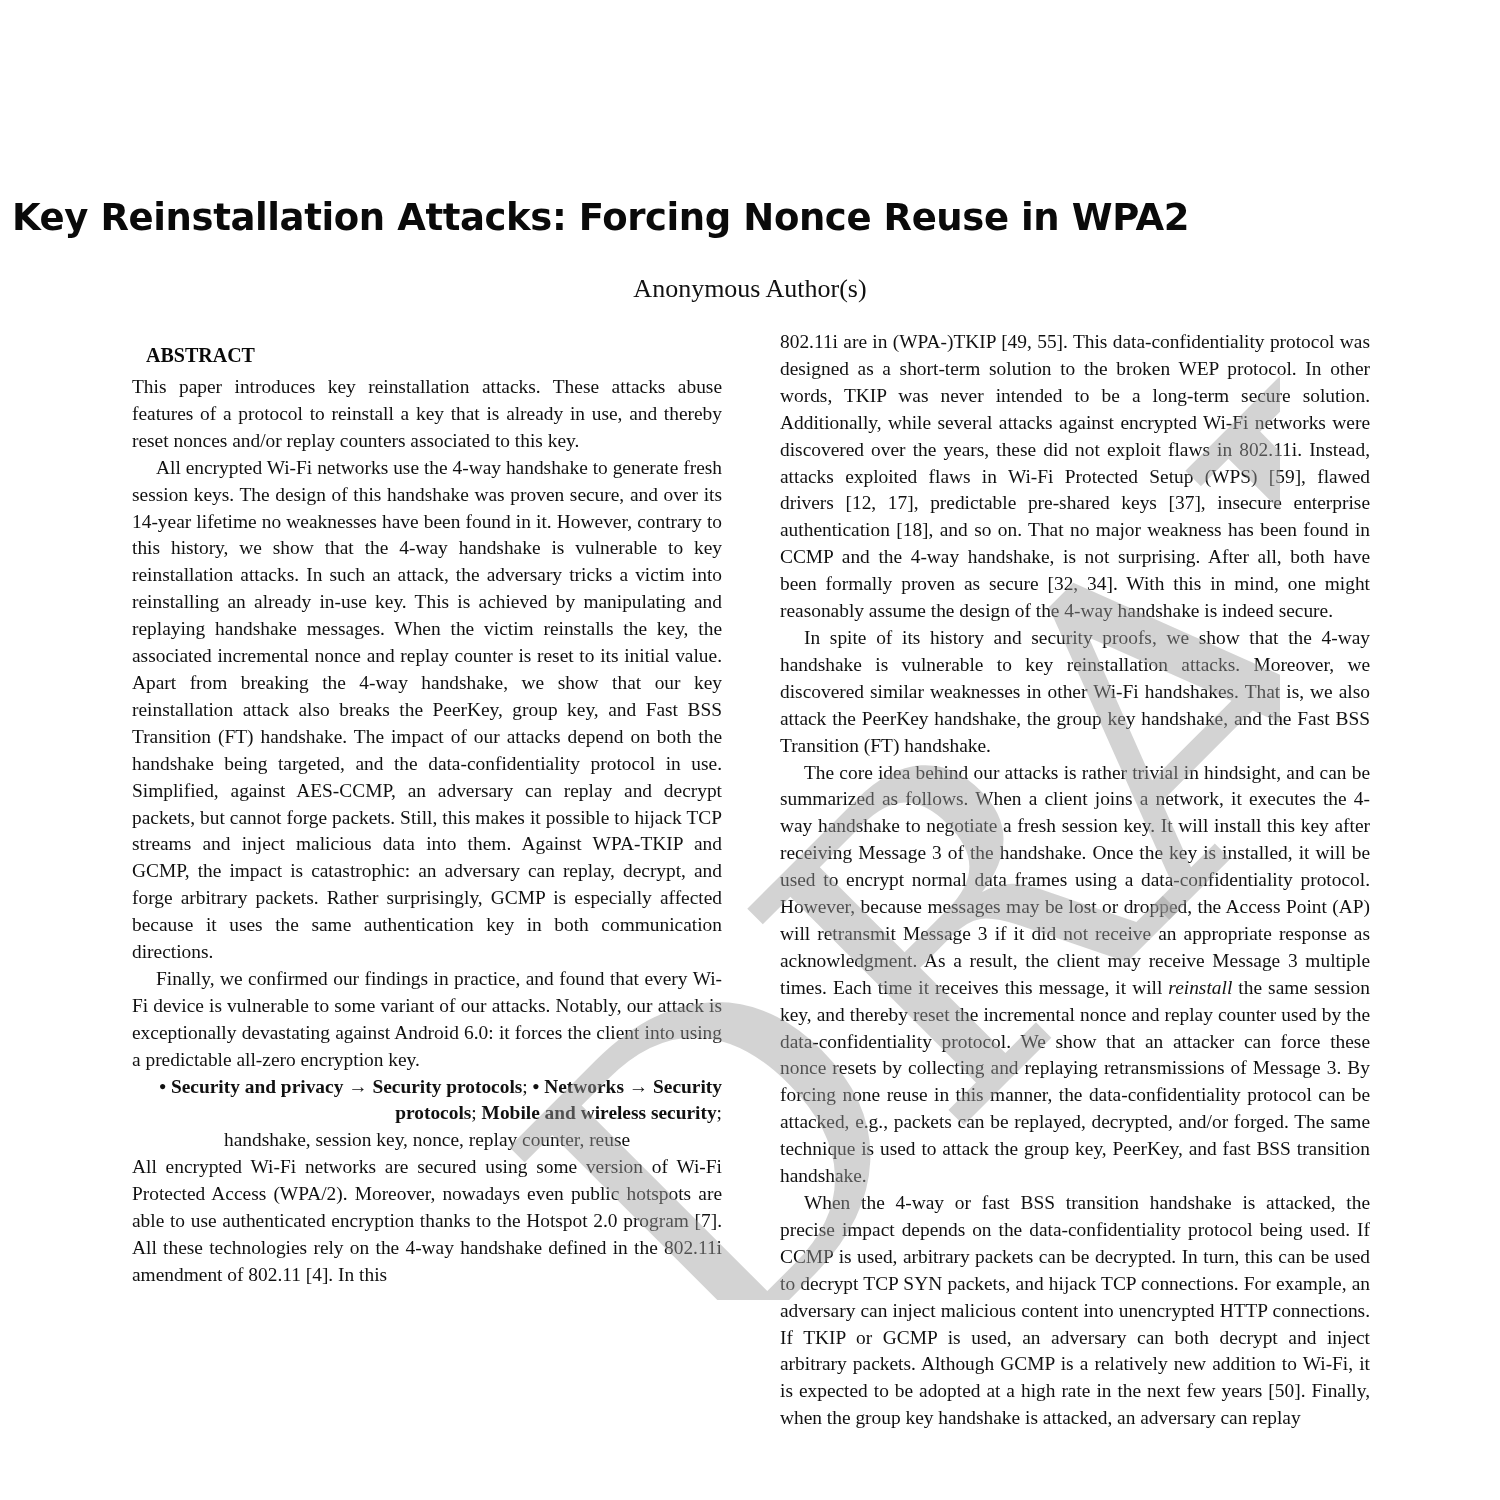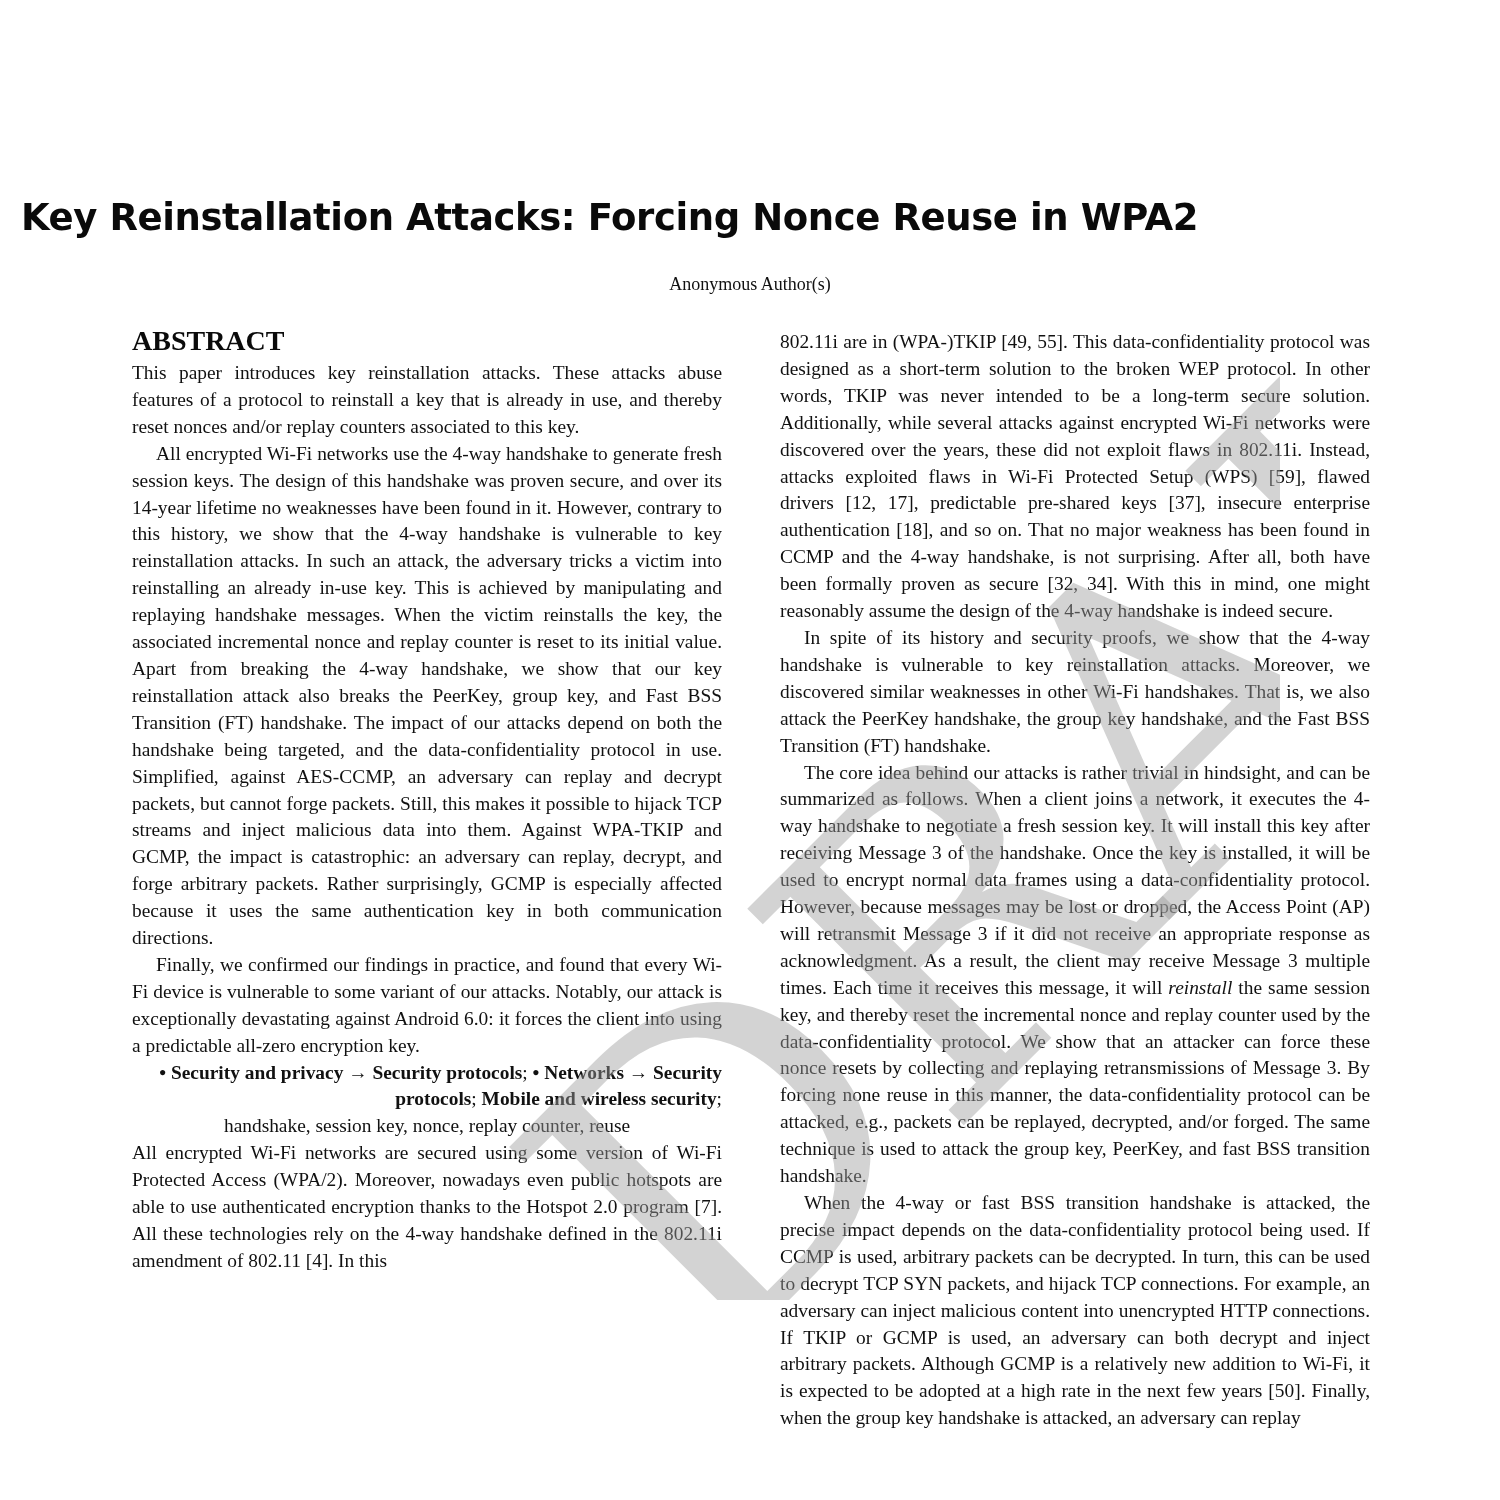--- a/index.html
+++ b/index.html
@@ -1,37 +1,37 @@
 <!DOCTYPE html>
 <html><head>
   <meta charset="utf-8">
   <style>
     html, body { margin: 0; padding: 0; background: #ffffff; }
     body { width: 1500px; height: 1500px; position: relative; overflow: hidden; color: #111; }
     .title {
-      position: absolute; left: 0; top: 196px; width: 1219px; text-align: center;
+      position: absolute; left: 12px; top: 196px; width: 1219px; text-align: left;
       font-family: "DejaVu Sans", sans-serif; font-weight: bold; font-size: 37px;
       letter-spacing: -0.4px; color: #0a0a0a;
     }
     .author {
       position: absolute; left: 0; top: 274px; width: 1500px; text-align: center;
-      font-family: "Liberation Serif", serif; font-size: 18px; color: #111;
+      font-family: "Liberation Serif", serif; font-size: 26px; color: #111;
     }
     .col {
       position: absolute; top: 326px; width: 590px;
       font-family: "Liberation Serif", serif; font-size: 19.4px; line-height: 26.9px;
       text-align: justify; color: #111;
     }
     .col.left { left: 132px; }
     .col.right { left: 780px; top: 329px; }
     .col p { margin: 0; }
     .col p.indent { text-indent: 24px; }
     h2 {
-      font-family: "Liberation Serif", serif; font-weight: bold; font-size: 28px;
-      margin: 0; line-height: 30px; color: #0a0a0a;
+      font-family: "Liberation Serif", serif; font-weight: bold; font-size: 20px;
+      margin: 14px; line-height: 30px; color: #0a0a0a;
     }
     h2.sec { margin-top: 18px; margin-bottom: 4px; }
     h2.first { margin-bottom: 4px; }
     .ccs { font-weight: bold; text-align: right; }
     .ccs .sep { font-weight: normal; }
     .kw { text-align: center; }
     .secnum { display: inline-block; width: 42px; }
     em { }
     .watermark {
       position: absolute; left: 280px; top: 300px; width: 1000px; height: 1000px;

